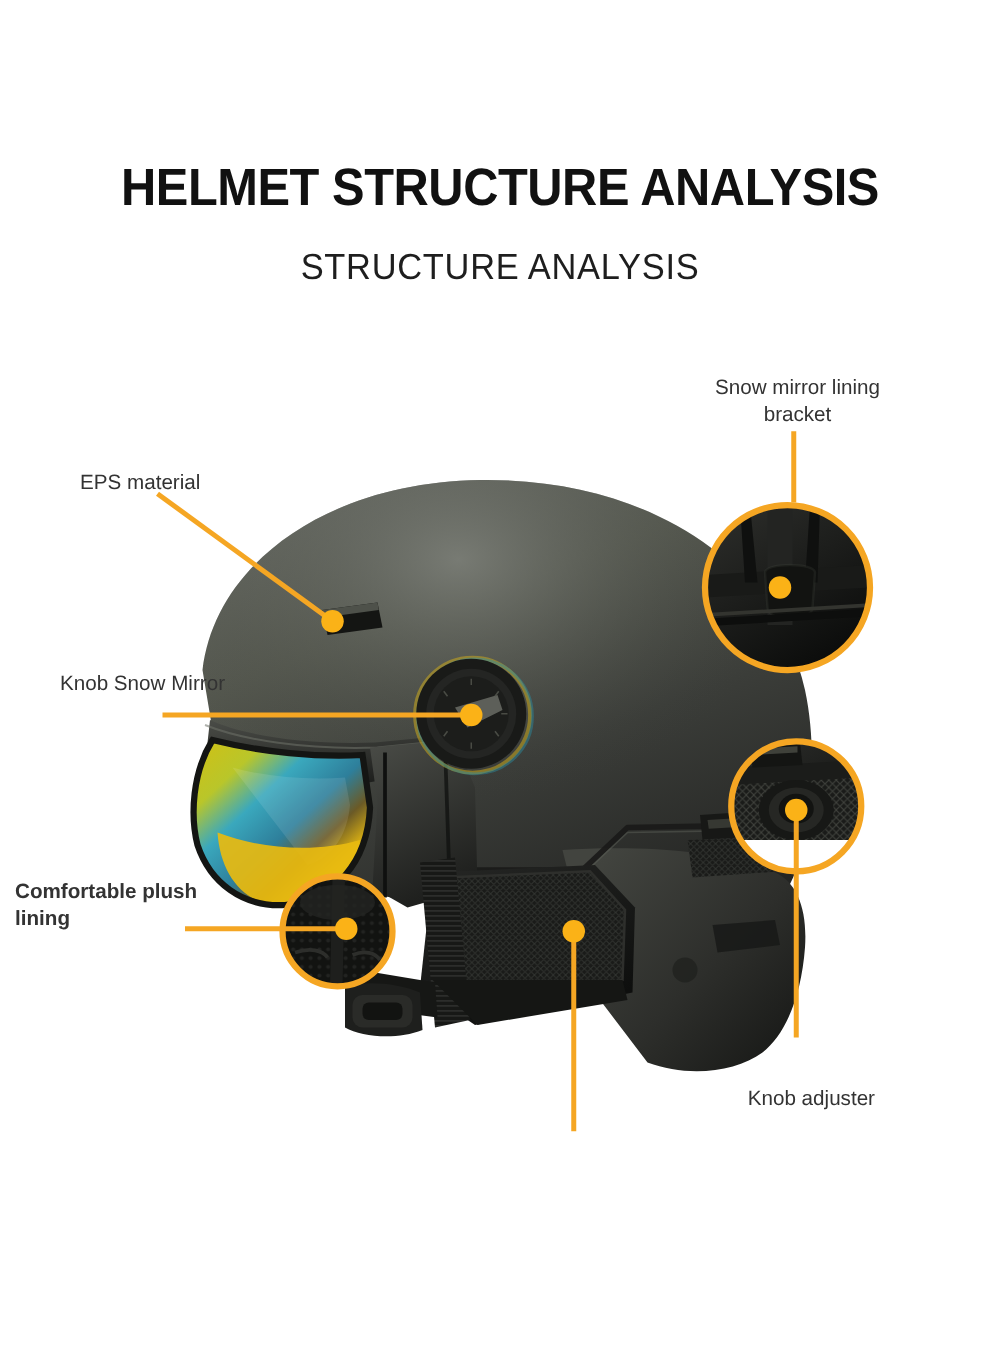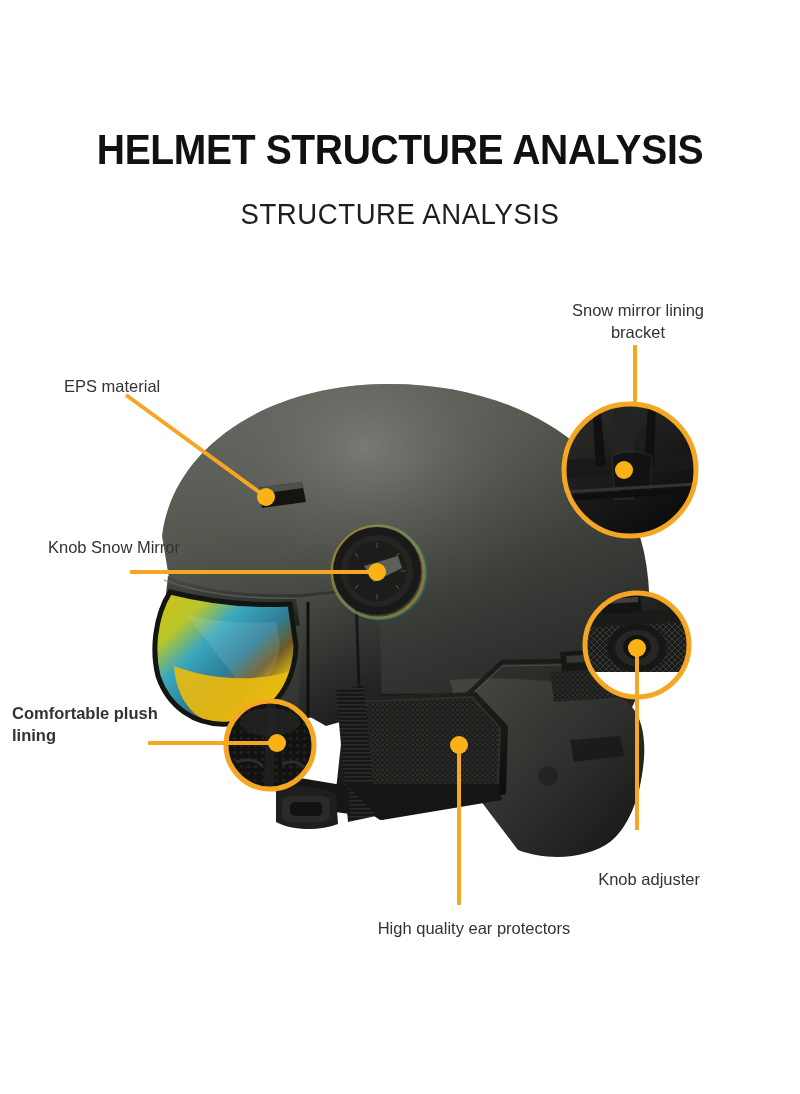--- a/index.html
+++ b/index.html
@@ -308,15 +308,14 @@
 
   <div class="label" style="left:64px; top:376px; width:176px; text-align:left;">EPS material</div>
 
   <div class="label" style="left:14px; top:537px; width:200px; text-align:center;">Knob Snow Mirror</div>
 
   <div class="label" style="left:12px; top:703px; width:170px; font-weight:bold;">Comfortable plush
 lining</div>
 
   <div class="label" style="left:572px; top:841px; width:128px; text-align:right;margin-top:28px;">Knob adjuster</div>
 
-  <div class="label" style="left:352px; top:918px; width:244px; text-align:center;">High quality ear protectors</div>
 
 </div>
 
 </body></html>

